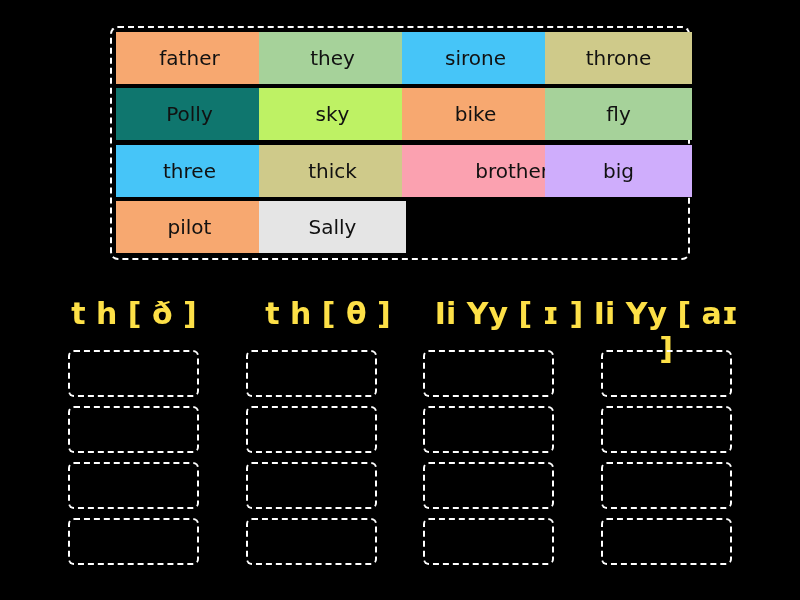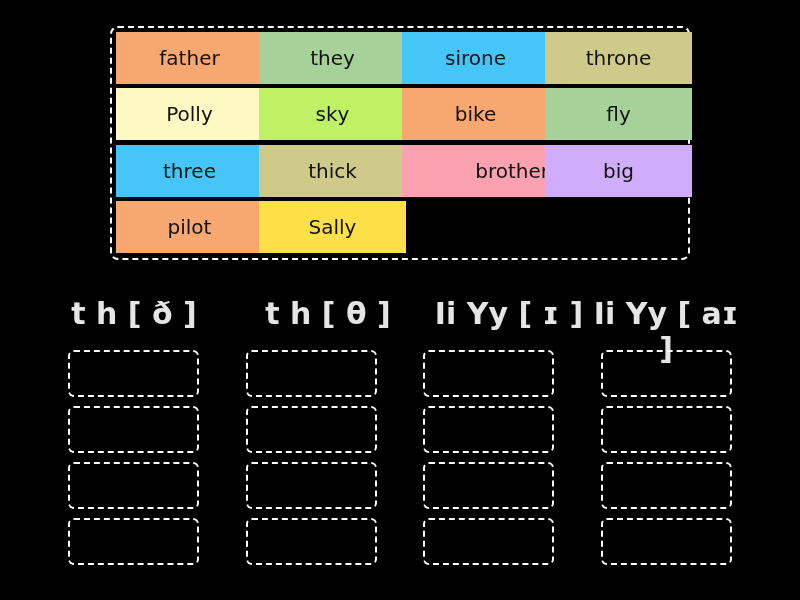--- a/index.html
+++ b/index.html
@@ -4,21 +4,21 @@
 <style>
   html, body { margin:0; padding:0; }
   body { width:800px; height:600px; background:#000; position:relative; overflow:hidden;
          font-family:"DejaVu Sans", sans-serif; }
   .pool { position:absolute; left:110px; top:26px; width:580px; height:234px;
           border:2px dashed #fff; border-radius:8px; box-sizing:border-box; }
   .tile { position:absolute; width:147px; height:52px; box-sizing:border-box;
           display:flex; align-items:center; justify-content:center;
           font-size:20px; color:#111; cursor:grab; }
   .tile b { font-weight:normal; }
-  .cat { position:absolute; top:296px; width:160px; text-align:center; color:#e5e5e5;
+  .cat { position:absolute; top:296px; width:160px; text-align:center; color:#fde047;
          font-size:30px; font-weight:bold; font-family:"DejaVu Sans", sans-serif; }
   .slot { position:absolute; width:131px; height:47px; border:2px dashed #fff;
           border-radius:6px; box-sizing:border-box; }
 </style>
 </head>
 <body>
 
 <div class="pool"></div>
 
 <div id="tiles">
@@ -33,21 +33,21 @@
     </div>
     <div class="tile" style="left: 402px; top: 32px; background: rgb(70, 197, 248);">
       <span>s</span>
       <b>i</b>
       <span>rone</span>
     </div>
     <div class="tile" style="left: 545px; top: 32px; background: rgb(207, 202, 138);">
       <b>th</b>
       <span>rone</span>
     </div>
-    <div class="tile" style="left: 116px; top: 88px; background: #fef9c3;">
+    <div class="tile" style="left: 116px; top: 88px; background: #0f766e;">
       <span>Poll</span>
       <b>y</b>
     </div>
     <div class="tile" style="left: 259px; top: 88px; background: #bef264;">
       <span>sk</span>
       <b>y</b>
     </div>
     <div class="tile" style="left: 402px; top: 88px; background: rgb(247, 168, 112);">
       <span>b</span>
       <b>i</b>
@@ -73,21 +73,21 @@
     <div class="tile" style="left: 545px; top: 145px; background: rgb(207, 173, 252);">
       <span>b</span>
       <b>i</b>
       <span>g</span>
     </div>
     <div class="tile" style="left: 116px; top: 201px; background: rgb(247, 168, 112);">
       <span>p</span>
       <b>i</b>
       <span>lot</span>
     </div>
-    <div class="tile" style="left: 259px; top: 201px; background: #fde047;">
+    <div class="tile" style="left: 259px; top: 201px; background: #e5e5e5;">
       <span>Sall</span>
       <b>y</b>
     </div>
   </div>
 
 <div class="cat" style="left:54px;">t h [ ð ]</div>
 <div class="cat" style="left:248px;">t h [ θ ]</div>
 <div class="cat" style="left:409px;margin-left:20px;">Ii Yy [ ɪ ]</div>
 <div class="cat" style="left:586px;">Ii Yy [ aɪ ]</div>
 

